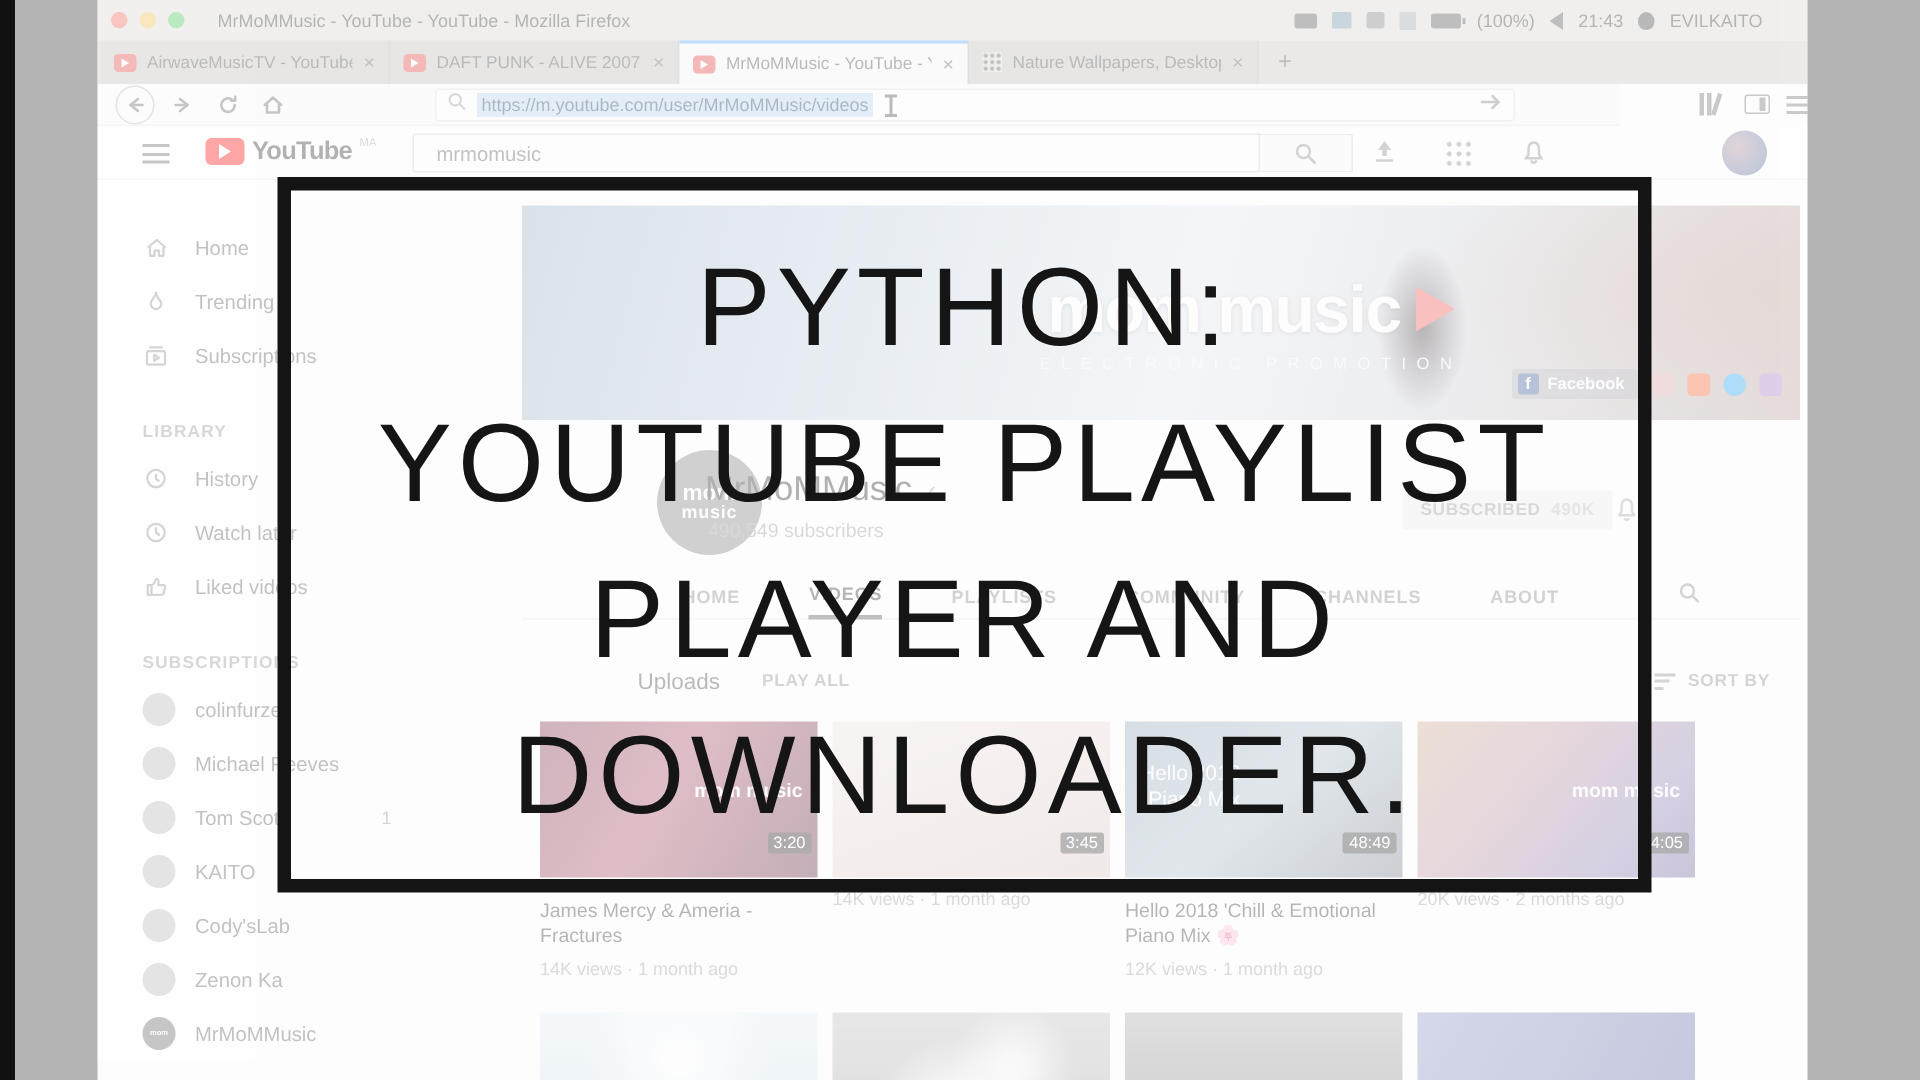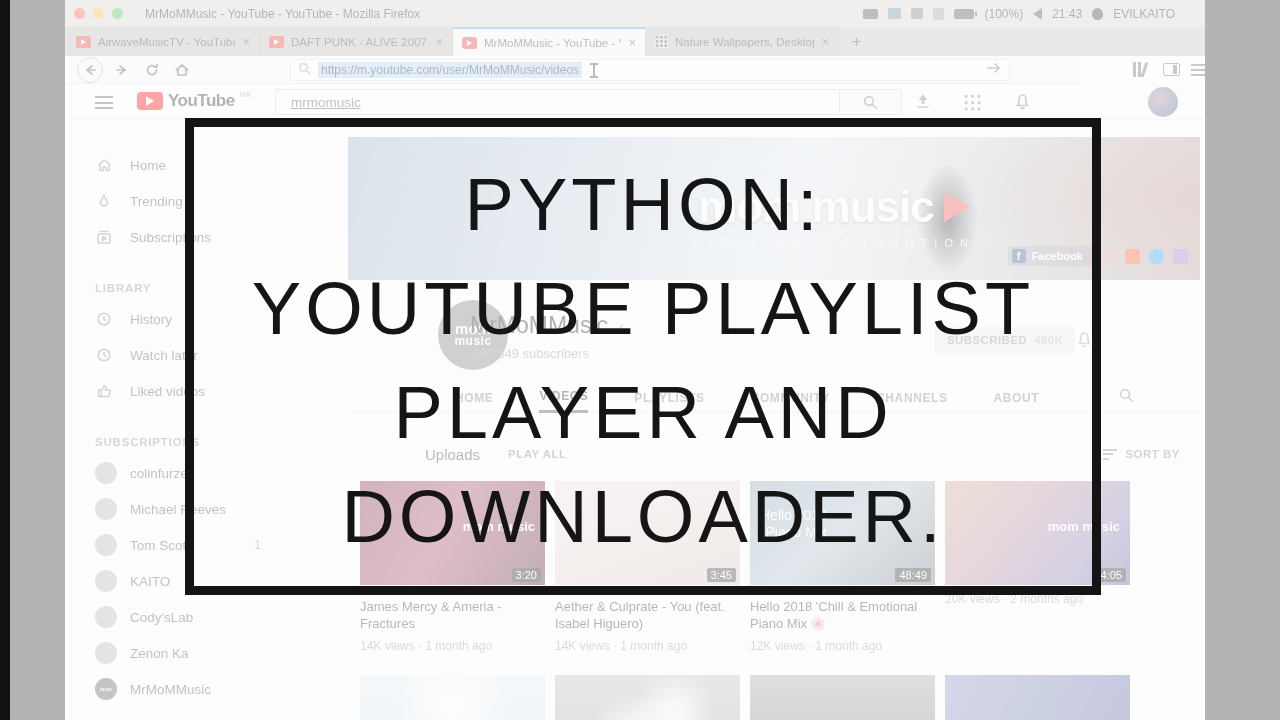--- a/index.html
+++ b/index.html
@@ -73,21 +73,21 @@
   
   .ythead { position:absolute; left:0; top:84px; width:1244px; height:36px; background:#fff; border-bottom:1px solid #ededed; }
   .ham { position:absolute; left:30px; top:12px; width:18px; }
   .ham i { display:block; height:2px; background:#606060; margin-bottom:3.5px; }
   .ytlogo { position:absolute; left:72px; top:8px; display:flex; align-items:flex-start; gap:5px; }
   .ytmark { width:26px; height:18px; border-radius:4px; background:#f00; display:flex; align-items:center; justify-content:center; }
   .ytmark i { width:0; height:0; border-left:8px solid #fff; border-top:5px solid transparent; border-bottom:5px solid transparent; }
   .ytword { font-size:17px; font-weight:bold; letter-spacing:-0.5px; color:#282828; line-height:18px; }
   .ytregion { font-size:7.5px; color:#999; margin-top:-2px; }
   .ytsearch { position:absolute; left:210px; top:5px; width:565px; height:26px; border:1px solid #cfcfcf; border-radius:2px 0 0 2px;
-              display:flex; align-items:center; padding-left:15px; font-size:13.5px; color:#555; background:#fff;text-decoration:underline; }
+              display:flex; align-items:center; padding-left:15px; font-size:13.5px; color:#555; background:#fff; }
   .ytsearchbtn { position:absolute; left:775px; top:5px; width:62px; height:26px; background:#f8f8f8; border:1px solid #cfcfcf;
                  border-left:none; border-radius:0 2px 2px 0; display:flex; align-items:center; justify-content:center; }
   .ytsearchbtn svg, .hico svg { stroke:#888; fill:none; stroke-width:1.7; stroke-linecap:round; }
   .hico { position:absolute; top:8px; }
   .appsgrid { position:absolute; top:9px; width:18px; height:18px;
               background-image:radial-gradient(#888 1.5px, transparent 1.8px); background-size:6.4px 6.4px; }
   .ytavatar { position:absolute; left:1083px; top:3px; width:30px; height:30px; border-radius:50%;
               background:radial-gradient(circle at 35% 35%, #b08a9a, #5d6d9a 70%, #433a5a); }
 
   
@@ -170,21 +170,21 @@
   .r2 { background:linear-gradient(180deg,#c2c2c2,#9e9e9e); }
   .r3 { background:linear-gradient(180deg,#ababab,#6f6f6f); }
   .r4 { background:linear-gradient(120deg,#8a96c6,#5a62a0); }
   .thumbbrand { position:absolute; right:10px; top:40px; font-size:13px; font-weight:800; line-height:12px; text-align:center; }
   .thumbtext { position:absolute; left:10px; top:26px; font-size:14px; font-weight:400; line-height:17px;text-align:right; }
   .splash { position:absolute; inset:0;
     background:radial-gradient(circle at 45% 70%, rgba(255,255,255,.95) 12%, rgba(255,255,255,0) 45%),
                radial-gradient(circle at 65% 35%, rgba(255,255,255,.8) 6%, rgba(255,255,255,0) 30%); }
   .wings { position:absolute; inset:0;
     background:radial-gradient(circle at 50% 30%, rgba(255,255,255,.95) 8%, rgba(255,255,255,0) 55%); }
-  .dur { position:absolute; right:4px; bottom:3px; background:rgba(15,15,15,.78); color:#fff;
+  .dur { position:absolute; right:4px; bottom:16px; background:rgba(15,15,15,.78); color:#fff;
          font-size:11px; padding:1px 4px; border-radius:2px; }
   .vtitle { margin-top:13px; font-size:13px; line-height:17px; color:#333; height:34px; overflow:hidden; }
   .vmeta { margin-top:7px; font-size:12px; color:#9a9a9a; }
 
   
   .overlaybox { position:absolute; left:185px; top:118px; width:916px; height:477px;
                 border:9px solid #141414; z-index:10; }
   .bigtext { position:absolute; left:185px; top:153px; width:916px; text-align:center; z-index:11;
              font-weight:300; font-size:74px; line-height:104px; letter-spacing:4px; color:#151515; }
 </style>
@@ -500,21 +500,20 @@
               <div class="thumbbrand">mom music</div>
               <span class="dur">3:20</span>
             </div>
             <div class="vtitle">James Mercy &amp; Ameria - Fractures</div>
             <div class="vmeta">14K views · 1 month ago</div>
           </div>
           <div class="card">
             <div class="thumb t2">
               <span class="dur">3:45</span>
             </div>
-            <div class="vtitle">Aether &amp; Culprate - You (feat. Isabel Higuero)</div>
             <div class="vmeta">14K views · 1 month ago</div>
           </div>
           <div class="card">
             <div class="thumb t3">
               <div class="thumbtext">
                 <div>Hello 2018</div>
                 <div>Piano Mix</div>
               </div>
               <span class="dur">48:49</span>
             </div>

